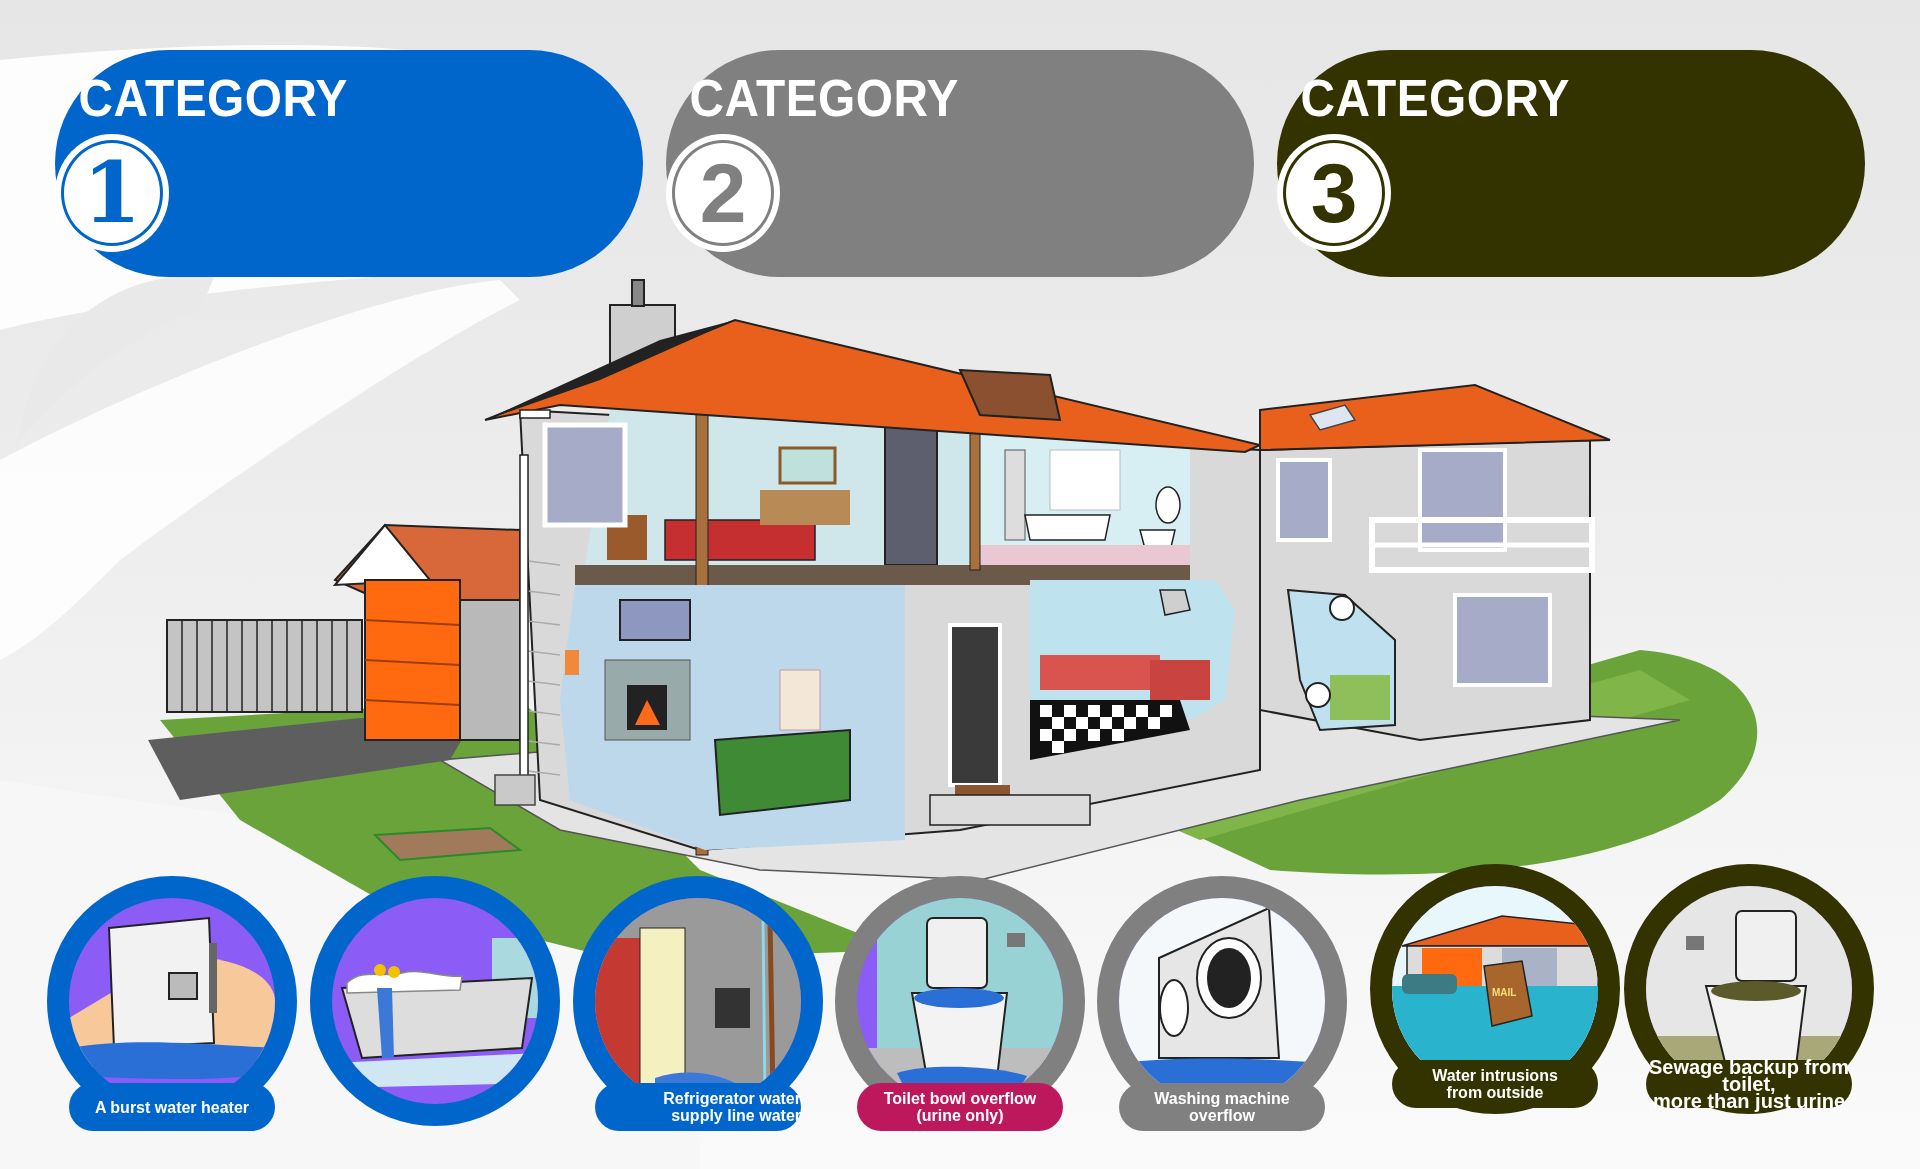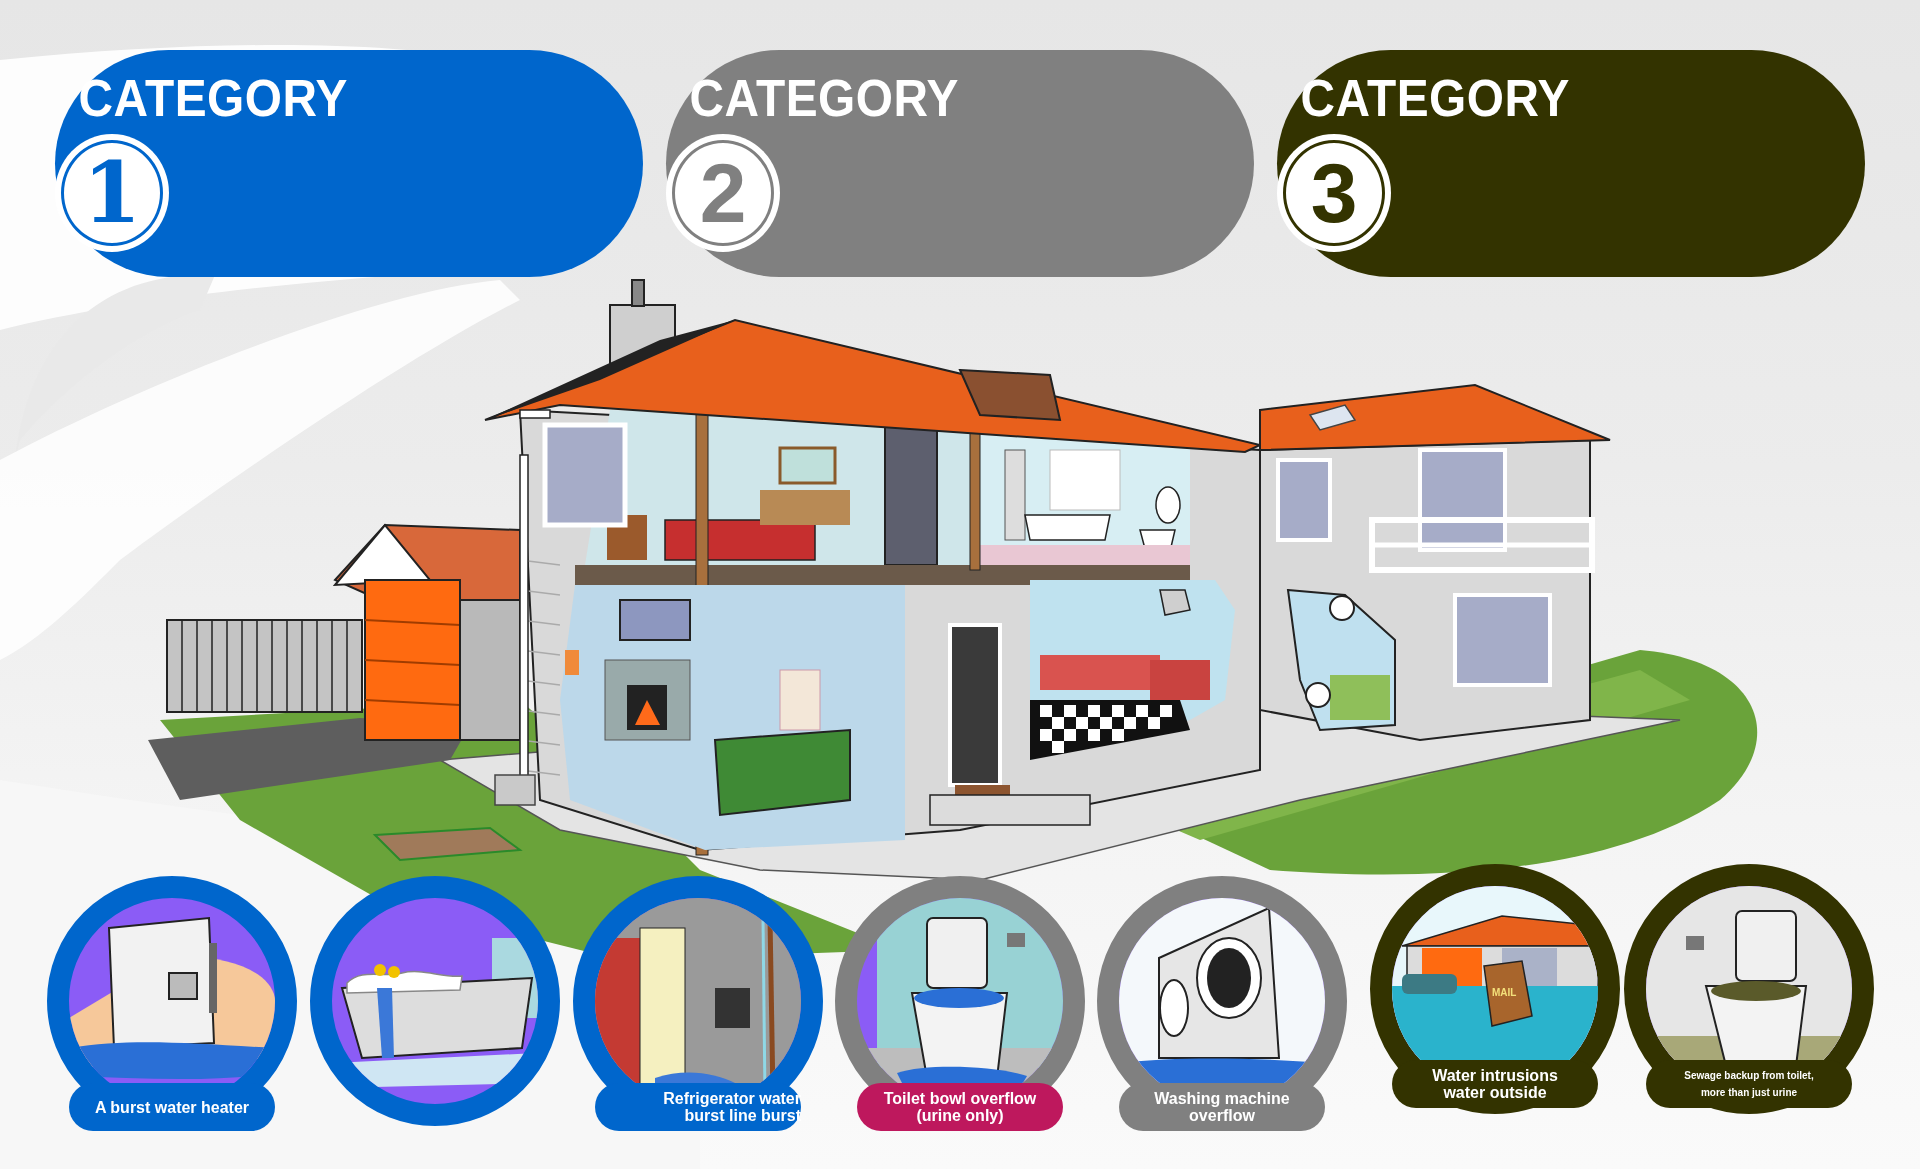--- a/index.html
+++ b/index.html
@@ -228,21 +228,21 @@
       <rect x="0" y="40" width="45" height="170" fill="#c43a33"></rect>
       <rect x="45" y="30" width="45" height="170" fill="#f5f0c0" stroke="#222" stroke-width="1"></rect>
       <rect x="120" y="90" width="35" height="40" fill="#333"></rect>
       <path d="M175,20 L178,200" stroke="#8a4a20" stroke-width="5"></path>
       <path d="M168,20 L170,200" stroke="#8fd8e6" stroke-width="3"></path>
       <path d="M60,180 C90,170 120,175 140,185 L140,206 L60,206 Z" fill="#3b78d8"></path>
     </svg>
   </div>
   <div class="label" style="top:207px;background:#0066cc;flex-direction:column;align-items:flex-end;">
     <span>Refrigerator water</span>
-    <span>burst line burst</span>
+    <span>supply line water</span>
   </div>
 </div>
 
 <div class="bubble" style="left:835px;top:876px;">
   <div class="ring" style="border-color:#808080;">
     <svg viewBox="0 0 206 206">
       <path d="M20,0 L206,0 L206,170 L20,170 Z" fill="#98d2d4"></path>
       <rect x="0" y="150" width="206" height="56" fill="#bdbdbd"></rect>
       <rect x="70" y="20" width="60" height="70" rx="6" fill="#f0f0f0" stroke="#222" stroke-width="2"></rect>
       <path d="M55,95 L150,95 L140,180 L70,180 Z" fill="#f3f3f3" stroke="#222" stroke-width="2"></path>
@@ -283,32 +283,32 @@
       <rect x="30" y="62" width="60" height="45" fill="#ff6a10"></rect>
       <rect x="110" y="62" width="55" height="50" fill="#aab2c8"></rect>
       <rect x="0" y="100" width="206" height="106" fill="#2ab3cc"></rect>
       <rect x="10" y="88" width="55" height="20" rx="6" fill="#3c7a84"></rect>
       <path d="M92,80 L130,75 L140,130 L100,140 Z" fill="#a8652c" stroke="#222" stroke-width="1.5"></path>
       <text x="100" y="110" font-size="10" font-family="Liberation Sans, sans-serif" fill="#f3e07a" font-weight="bold">MAIL</text>
     </svg>
   </div>
   <div class="label" style="top:196px;background:#333300;flex-direction:column;">
     <span>Water intrusions</span>
-    <span>water outside</span>
+    <span>from outside</span>
   </div>
 </div>
 
 <div class="bubble" style="left:1624px;top:864px;">
   <div class="ring" style="border-color:#333300;">
     <svg viewBox="0 0 206 206">
       <rect x="0" y="0" width="206" height="206" fill="#e6e6e6"></rect>
       <rect x="0" y="150" width="206" height="56" fill="#a8a878"></rect>
       <rect x="90" y="25" width="60" height="70" rx="6" fill="#f0f0f0" stroke="#222" stroke-width="2"></rect>
       <path d="M60,100 L160,100 L150,180 L80,180 Z" fill="#f3f3f3" stroke="#222" stroke-width="2"></path>
       <ellipse cx="110" cy="105" rx="45" ry="10" fill="#5a5a2a"></ellipse>
       <rect x="40" y="50" width="18" height="14" fill="#777"></rect>
     </svg>
   </div>
-  <div class="label" style="top:196px;background:#333300;flex-direction:column;font-size:10px;">
+  <div class="label" style="top:196px;background:#333300;flex-direction:column;font-size:20px;">
     <span>Sewage backup from toilet,</span>
     <span>more than just urine</span>
   </div>
 </div>
 
 </body></html>

